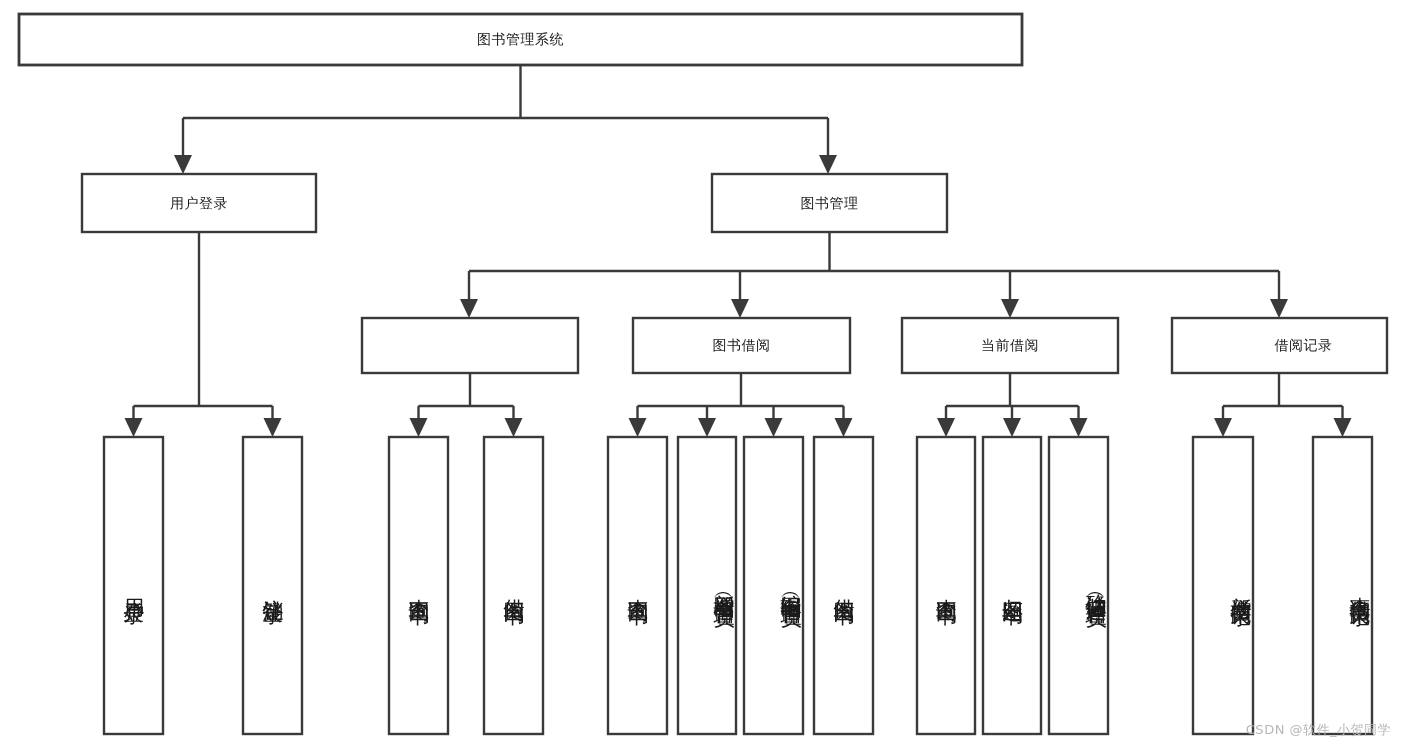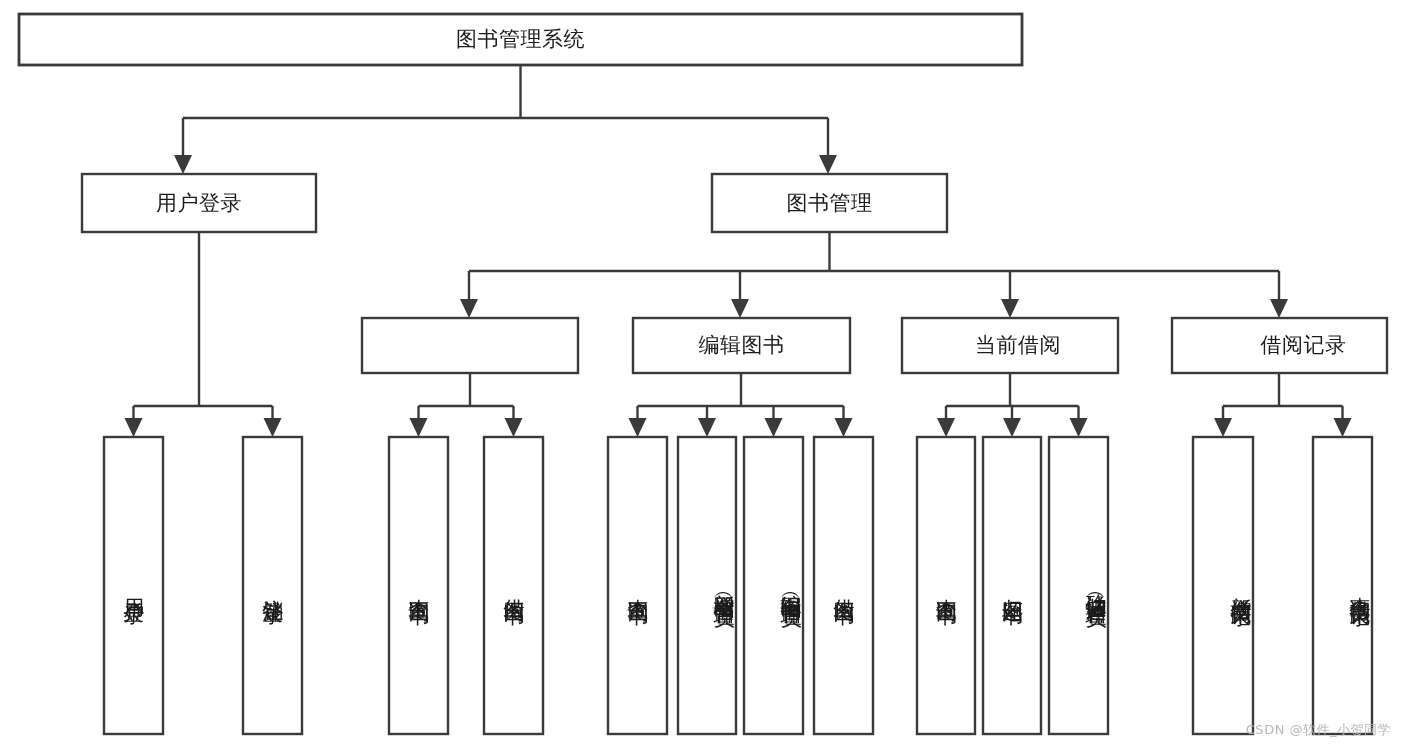--- a/index.html
+++ b/index.html
@@ -48,21 +48,21 @@
     display: flex;
     align-items: center;
     justify-content: center;
     color: #1b1b1b;
     font-family: "DejaVu Sans", "Liberation Sans", sans-serif;
     text-align: center;
     pointer-events: none;
     box-sizing: border-box;
   }
   .node-label.horizontal {
-    font-size: 21px;
+    font-size: 14px;
     line-height: 1.15;
     letter-spacing: 0.5px;
   }
   .node-label.vertical {
     writing-mode: vertical-rl;
     text-orientation: upright;
     font-size: 21px;
     line-height: 1.18;
     letter-spacing: 2px;
     white-space: nowrap;
@@ -186,22 +186,22 @@
       <polygon class="arrow-head" points="1333.5,418 1351.5,418 1342.5,437"></polygon>
     </g>
 
   </svg>
 
   <div class="node-label horizontal" style="left:19px; top:14px; width:1003px; height:51px;">图书管理系统</div>
 
   <div class="node-label horizontal" style="left:82px; top:174px; width:234px; height:58px;">用户登录</div>
   <div class="node-label horizontal" style="left:712px; top:174px; width:235px; height:58px;">图书管理</div>
 
-  <div class="node-label horizontal" style="left:633px; top:318px; width:217px; height:55px;">编辑图书</div>
-  <div class="node-label horizontal" style="left:902px; top:318px; width:216px; height:55px;margin-left:8px;">当前借阅</div>
+  <div class="node-label horizontal" style="left:633px; top:318px; width:217px; height:55px;">图书借阅</div>
+  <div class="node-label horizontal" style="left:902px; top:318px; width:216px; height:55px;">当前借阅</div>
   <div class="node-label horizontal" style="left:1172px; top:318px; width:215px; height:55px;padding-left:48px;">借阅记录</div>
 
   <div class="node-label vertical" style="left:104px; top:437px; width:59px; height:297px;">用户登录</div>
   <div class="node-label vertical" style="left:243px; top:437px; width:59px; height:297px;">注销登录</div>
 
   <div class="node-label vertical" style="left:389px; top:437px; width:59px; height:297px;">查询图书</div>
   <div class="node-label vertical" style="left:484px; top:437px; width:59px; height:297px;">借阅图书</div>
 
   <div class="node-label vertical" style="left:608px; top:437px; width:59px; height:297px;">查询图书</div>
   <div class="node-label vertical" style="left:678px; top:441px; width:58px; height:289px; align-items:flex-start;">新增图书（管理员）</div>

